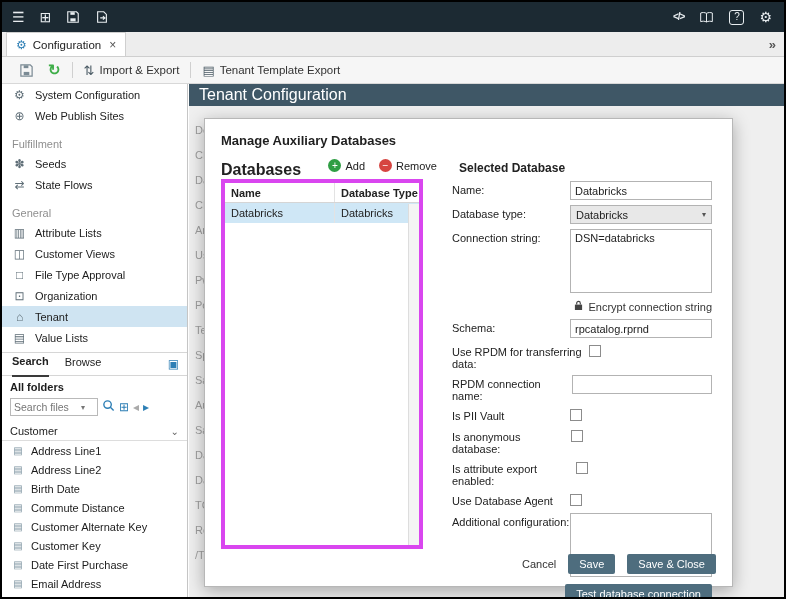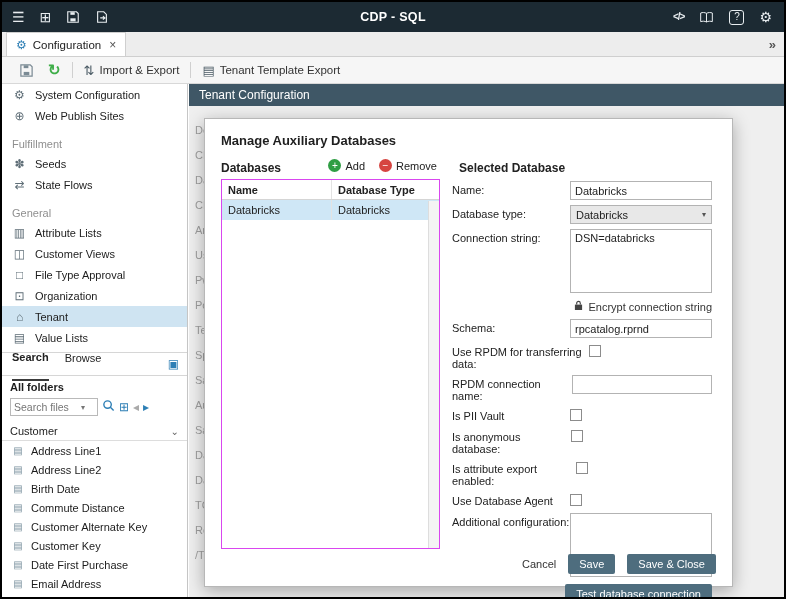--- a/index.html
+++ b/index.html
@@ -33,53 +33,53 @@
 
   
   .sidebar { position:absolute; top:82px; left:0; width:186px; bottom:0; background:#fff; border-right:1px solid #c6c6c6; font-size:11px; color:#1c1c1c; display:flex; flex-direction:column; overflow:hidden; }
   .nav-item { height:21px; flex:0 0 21px; display:flex; align-items:center; gap:8px; padding-left:10px; cursor:pointer; }
   .nav-item.selected { background:#cfe4f2; }
   .nav-ico { width:15px; text-align:center; color:#5f6e77; font-size:12px; }
   .section-label { color:#8f8f8f; padding:7px 0 3px 10px; }
   .rule { height:1px; background:#e4e4e4; margin-top:5px; }
 
   .browse-tabs { display:flex; align-items:center; gap:16px; height:24px; flex:0 0 24px; padding-left:10px; border-top:1px solid #d6d6d6; border-bottom:1px solid #d6d6d6; margin-top:4px; }
-  .btab { color:#222; cursor:pointer; padding:4px 0 16px; }
+  .btab { color:#222; cursor:pointer; padding:4px 0 8px; }
   .btab.active { font-weight:bold; border-bottom:2px solid #3a3a3a; }
   .btab-folder { margin-left:auto; margin-right:8px; color:#2e7fb5; font-size:12px; cursor:pointer; }
   .all-folders { font-weight:bold; padding:5px 0 3px 8px; }
   .search-row { display:flex; align-items:center; gap:4px; padding:2px 4px 5px 8px; }
   .search-box { width:88px; height:18px; border:1px solid #b9b9b9; display:flex; align-items:center; background:#fff; }
   .search-box input { border:none; outline:none; width:70px; font-size:10.5px; padding:0 3px; font-family:"Liberation Sans",sans-serif; color:#333; }
   .sb-chev { color:#777; font-size:8px; padding-right:2px; cursor:pointer; }
   .mini-ico { font-size:12px; cursor:pointer; }
   .blue { color:#2e7fb5; } .gray { color:#aaa; }
   .group-header { display:flex; align-items:center; padding:4px 8px 3px 8px; border-bottom:1px solid #ddd; cursor:pointer; }
   .group-chev { margin-left:auto; color:#666; font-size:10px; }
   .field-item { height:19px; flex:0 0 19px; display:flex; align-items:center; gap:7px; padding-left:10px; cursor:pointer; }
   .field-ico { color:#7d93a0; font-size:10px; width:12px; text-align:center; }
   .bottom-icons { margin-top:auto; display:flex; justify-content:flex-end; gap:7px; padding:3px 8px 5px; }
   .bi { font-size:13px; cursor:pointer; }
   .bi.g1 { color:#2f9e44; } .bi.g2 { color:#1f7a38; }
 
   
   .main { position:absolute; top:82px; left:187px; right:0; bottom:0; background:#efefef; overflow:hidden; }
-  .main-header { height:22px; background:#3f5766; color:#fff; font-size:12px; display:flex; align-items:center; padding-left:10px; }
+  .main-header { height:22px; background:#3f5766; color:#fff; font-size:16px; display:flex; align-items:center; padding-left:10px; }
   .bg-strip { position:absolute; left:6px; top:34px; width:44px; overflow:hidden; color:#9e9e9e; font-size:11px; line-height:25px; white-space:nowrap; }
 
   
   .modal { position:absolute; left:202px; top:116px; width:529px; height:469px; background:#fff; border:1px solid #b7b7b7; box-shadow:0 4px 16px rgba(0,0,0,.3); font-size:11px; color:#222; }
   .modal-title { position:absolute; left:16px; top:14px; font-size:13px; font-weight:bold; color:#1f1f1f; }
-  .db-label { position:absolute; left:16px; top:42px; font-weight:bold; font-size:12px; }
+  .db-label { position:absolute; left:16px; top:42px; font-weight:bold; font-size:16px; }
   .addremove { position:absolute; top:40px; right:295px; display:flex; gap:14px; align-items:center; }
   .ar-btn { display:flex; align-items:center; gap:4px; cursor:pointer; }
   .circle { width:13px; height:13px; border-radius:50%; color:#fff; display:inline-flex; align-items:center; justify-content:center; font-size:10px; line-height:1; }
   .c-add { background:#2f9e44; } .c-rem { background:#d64541; }
 
-  .dbtable { position:absolute; left:16px; top:60px; width:219px; height:370px; border:1px solid #d946ef; background:#fff; overflow:hidden; }
+  .dbtable { position:absolute; left:16px; top:60px; width:202px; height:370px; border:4px solid #d946ef; background:#fff; overflow:hidden; }
   .trow { display:flex; height:20px; align-items:center; }
   .thead { border-bottom:1px solid #d5d5d5; font-weight:bold; color:#222; }
   .tc1 { width:110px; padding-left:6px; border-right:1px solid #e3e3e3; height:100%; display:flex; align-items:center; }
   .tc2 { flex:1; padding-left:6px; height:100%; display:flex; align-items:center; }
   .trow.selected { background:#cfe7f6; }
   .tscroll { position:absolute; top:21px; right:0; bottom:0; width:11px; background:#f4f4f4; border-left:1px solid #ddd; }
 
   .sel-heading { position:absolute; left:254px; top:42px; font-weight:bold; font-size:12px; }
   .form { position:absolute; left:247px; top:62px; width:260px; }
   .frow { display:flex; justify-content:space-between; align-items:flex-start; margin-bottom:5px; }
@@ -113,21 +113,20 @@
             <rect x="5" y="2.5" width="5" height="3" fill="#e8edf0"></rect>
           </svg>
       </span>
       <span class="tb-ico">
         <svg width="14" height="14" viewBox="0 0 16 16">
             <path d="M3 2h7l3 3v9H3z" fill="none" stroke="#e8edf0" stroke-width="1.3"></path>
             <path d="M6 9h5M9 7l2.5 2L9 11" fill="none" stroke="#e8edf0" stroke-width="1.2"></path>
           </svg>
       </span>
     </div>
-    <div class="tb-title">CDP - SQL</div>
     <div class="tb-right">
       <span class="tb-ico code-txt">&lt;/&gt;</span>
       <span class="tb-ico">
         <svg width="15" height="13" viewBox="0 0 18 14">
             <path d="M9 2C7 .8 4 .8 2 1.6V12c2-.8 5-.8 7 .4 2-1.2 5-1.2 7-.4V1.6C14 .8 11 .8 9 2zM9 2v10.4" fill="none" stroke="#e8edf0" stroke-width="1.2"></path>
           </svg>
       </span>
       <span class="tb-ico help-box">?</span>
       <span class="tb-ico">⚙</span>
     </div>

